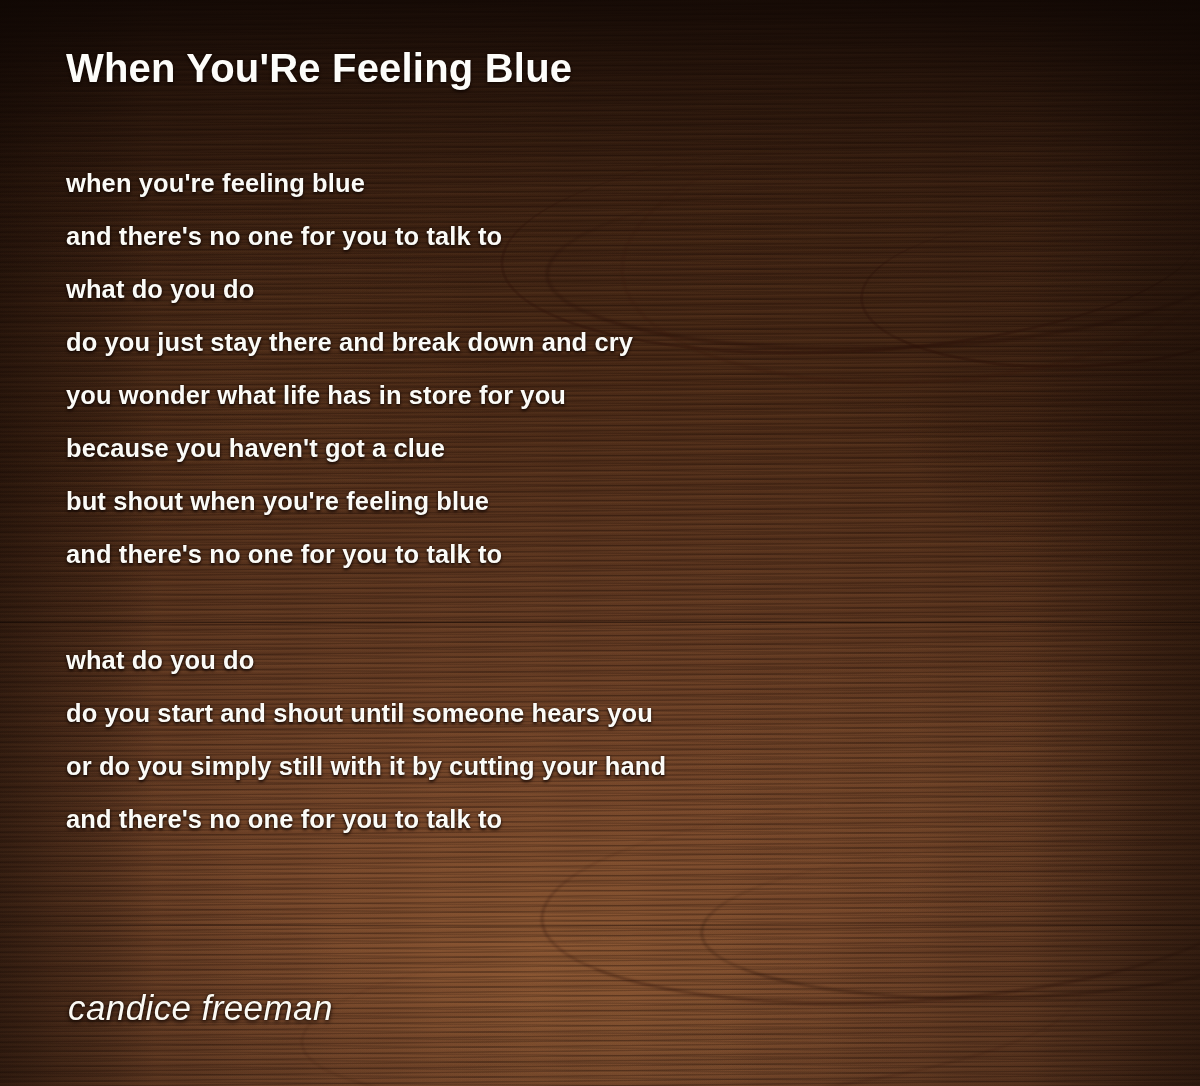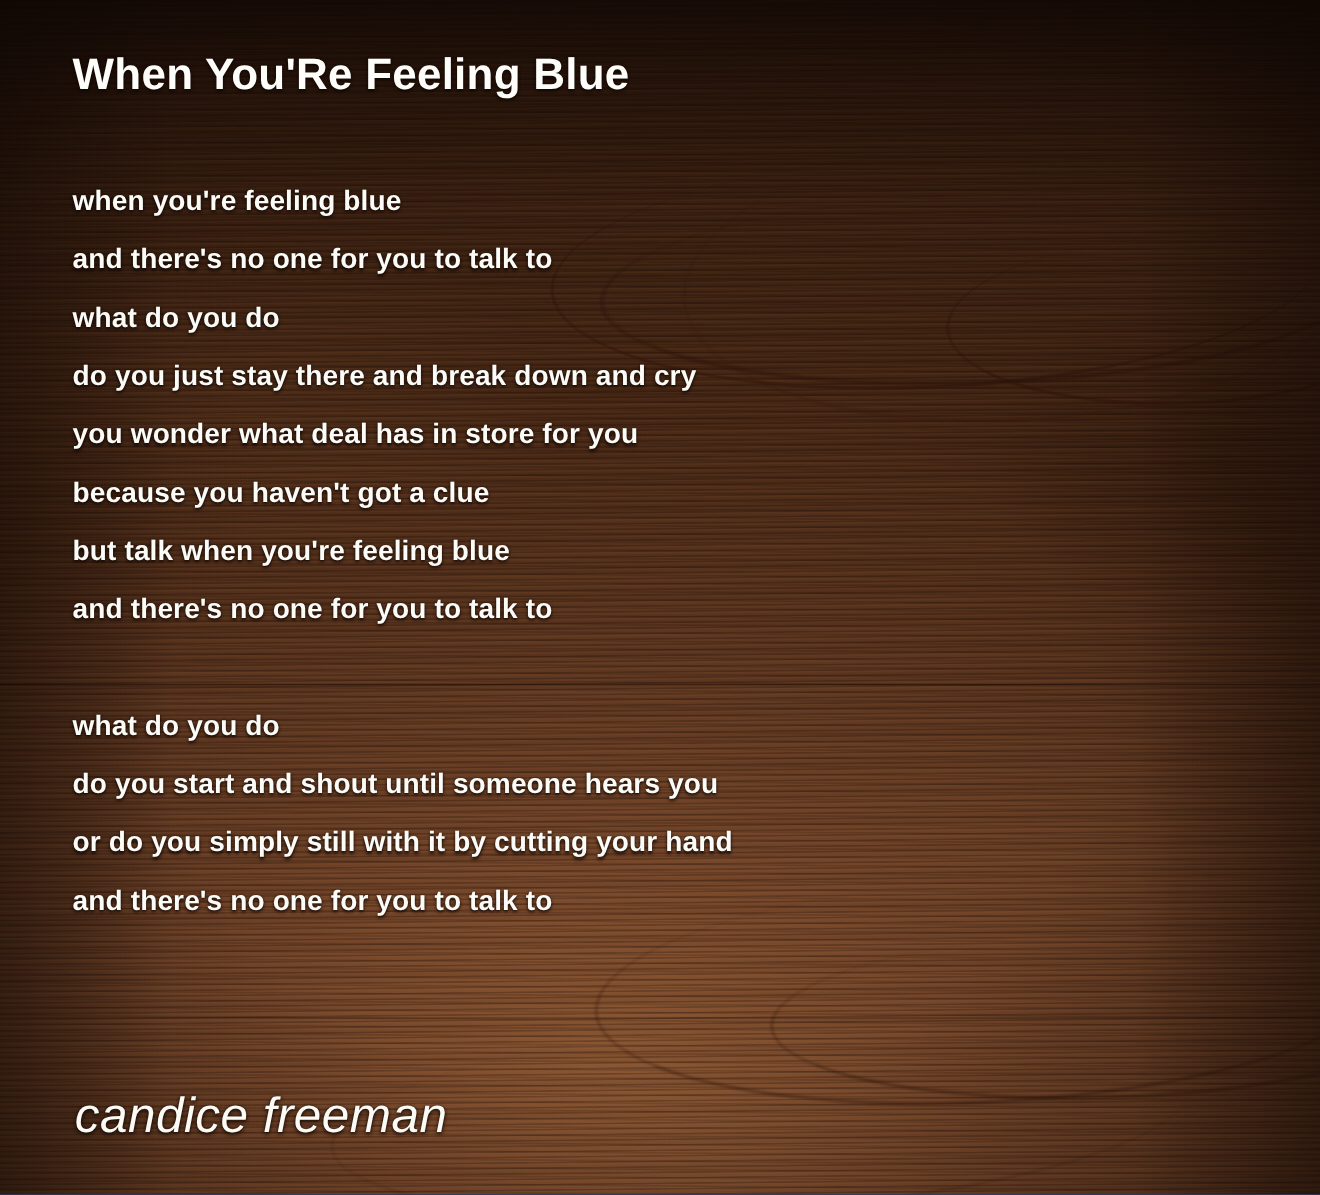--- a/index.html
+++ b/index.html
@@ -8,21 +8,21 @@
     padding: 0;
     background: #1a0d08;
   }
 
   #poem-card {
     position: relative;
     width: 1200px;
     height: 1086px;
     overflow: hidden;
     font-family: "Liberation Sans", sans-serif;
-    background-color: #3b82f6;
+    background-color: #701a75;
   }
 
   
   .wood-layer {
     position: absolute;
     inset: 0;
     pointer-events: none;
   }
 
   
@@ -222,21 +222,21 @@
 
   .poem-line.blank {
     color: transparent;
     text-shadow: none;
   }
 
   #poem-author {
     position: absolute;
     left: 68px;
     top: 988px;
-    font-size: 45px;
+    font-size: 35px;
     font-style: italic;
     font-weight: normal;
     color: #fbfaf4;
     letter-spacing: 0.4px;
     white-space: pre;
     text-shadow:
       0 2px 4px rgba(16,6,2,0.9),
       0 0 2px rgba(16,6,2,0.6);
   }
 </style>
@@ -266,23 +266,23 @@
 
   <div class="content">
 
     <h1 id="poem-title">When You'Re Feeling Blue</h1>
 
     <div id="poem-body">
       <div class="poem-line">when you're feeling blue</div>
       <div class="poem-line">and there's no one for you to talk to</div>
       <div class="poem-line">what do you do</div>
       <div class="poem-line">do you just stay there and break down and cry</div>
-      <div class="poem-line">you wonder what deal has in store for you</div>
+      <div class="poem-line">you wonder what life has in store for you</div>
       <div class="poem-line">because you haven't got a clue</div>
-      <div class="poem-line">but talk when you're feeling blue</div>
+      <div class="poem-line">but shout when you're feeling blue</div>
       <div class="poem-line">and there's no one for you to talk to</div>
       <div class="poem-line blank"></div>
       <div class="poem-line">what do you do</div>
       <div class="poem-line">do you start and shout until someone hears you</div>
       <div class="poem-line">or do you simply still with it by cutting your hand</div>
       <div class="poem-line">and there's no one for you to talk to</div>
     </div>
 
     <div id="poem-author">candice freeman</div>
 

